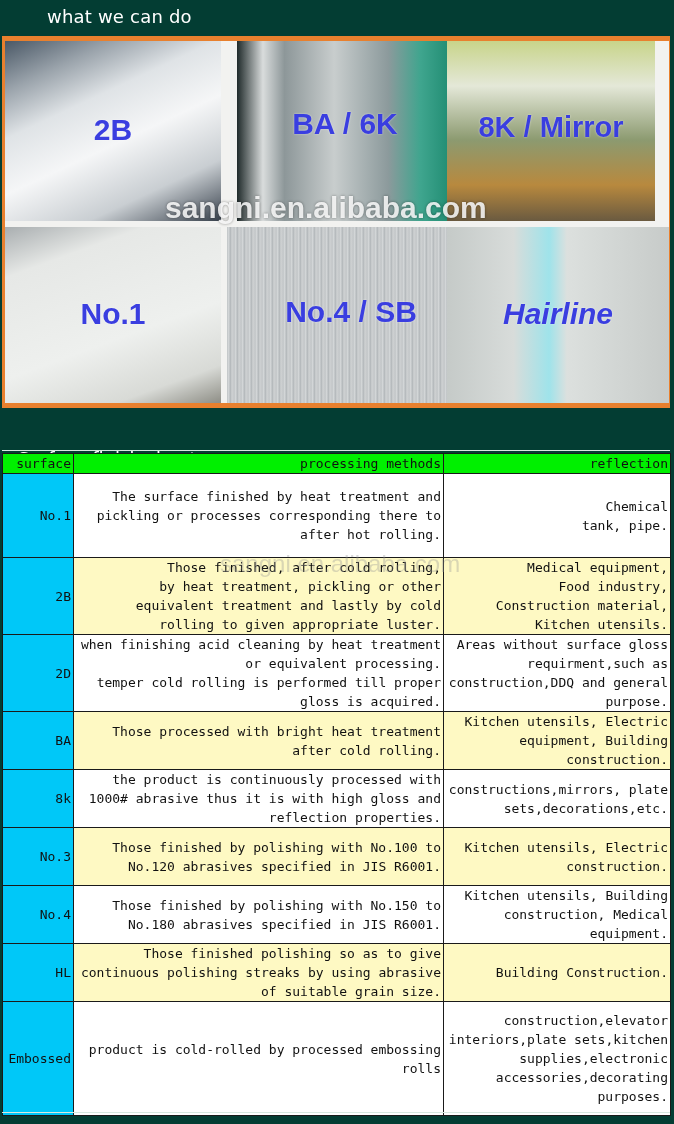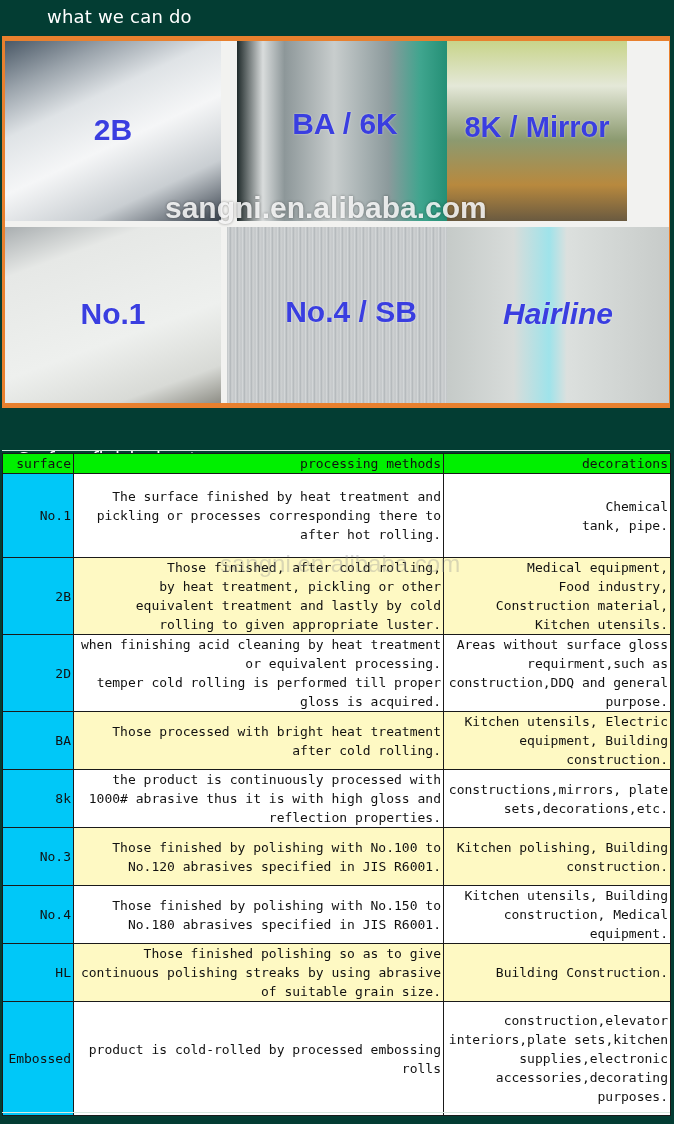--- a/index.html
+++ b/index.html
@@ -6,21 +6,21 @@
   body{width:674px;height:1124px;background:#033d33;position:relative;overflow:hidden;font-family:"DejaVu Sans",sans-serif;}
   .hdr{position:absolute;left:0;width:674px;background:#033d33;color:#fff;}
   .hdr1{top:0;height:36px;margin-left:32px;}
   .hdr1 span{position:absolute;left:15px;top:6px;font-size:18px;color:#ffffff;font-family:"DejaVu Sans",sans-serif;letter-spacing:0.2px;}
   .gallery{position:absolute;left:2px;top:36px;width:668px;height:372px;background:#e8802e;}
   .gallery-inner{position:absolute;left:3px;top:5px;width:664px;height:362px;background:#f2f2f0;}
   .tile{position:absolute;overflow:hidden;}
   .tile .lbl{position:absolute;left:0;right:0;text-align:center;font-family:"Liberation Sans",sans-serif;font-weight:bold;color:#3a3ee0;font-size:30px;text-shadow:0 0 2px rgba(255,255,255,0.6);}
   .t1{left:0;top:0;width:216px;height:180px;background:linear-gradient(155deg,#4a5866 0%,#9aa3ab 18%,#dfe3e6 35%,#f5f6f7 55%,#c9ced2 78%,#39424d 100%);}
   .t2{left:232px;top:0;width:216px;height:180px;background:linear-gradient(90deg,#1f2a2a 0%,#d9dcdc 12%,#8d9799 22%,#c8cdcd 45%,#8c9a9c 70%,#3fa58e 85%,#1e8a70 100%);}
-  .t3{left:442px;top:0;width:180px;height:180px;background:linear-gradient(180deg,#c8d48a 0%,#e4e8d8 25%,#8c9a70 55%,#b8893e 80%,#6a5a40 100%);}
+  .t3{left:442px;top:0;width:208px;height:180px;background:linear-gradient(180deg,#c8d48a 0%,#e4e8d8 25%,#8c9a70 55%,#b8893e 80%,#6a5a40 100%);}
   .t4{left:0;top:186px;width:216px;height:176px;background:linear-gradient(160deg,#a9aeb0 0%,#e6e8e6 20%,#eef0ee 60%,#d8dad6 85%,#8e8e86 100%);}
   .t5{left:222px;top:186px;width:248px;height:176px;background:repeating-linear-gradient(90deg,#bfc3c5 0px,#d9dcdd 2px,#aeb3b6 3px,#cfd2d3 5px,#c4c7c9 7px);}
   .t6{left:442px;top:186px;width:222px;height:176px;background:linear-gradient(90deg,#c5cac8 0%,#d8dcda 30%,#9fe3ea 46%,#dce0de 54%,#c7cbc9 100%);font-style:italic;}
   .watermark{position:absolute;left:160px;top:150px;font-family:"Liberation Sans",sans-serif;font-weight:bold;font-size:30px;color:rgba(255,255,255,0.85);text-shadow:0 0 3px rgba(0,0,0,0.4);}
   .hdr2{top:408px;height:42px;}
   .hdr2 span{position:absolute;left:18px;top:7px;font-size:18px;color:#fff;margin-top:33px;}
   .rule{position:absolute;left:2px;top:450px;width:668px;height:1px;background:#d8e8e0;}
   table{position:absolute;left:2px;top:453px;width:668px;border-collapse:collapse;font-family:"DejaVu Sans Mono",monospace;font-size:13px;color:#111;table-layout:fixed;}
   td,th{border:1px solid #1a1a1a;padding:0 2px;vertical-align:middle;line-height:19px;font-weight:normal;text-align:right;white-space:pre-wrap;}
   th{background:#00f000;height:18px;font-size:13px;}
@@ -69,21 +69,21 @@
 <table>
   <colgroup>
       <col style="width:71px">
       <col style="width:370px">
       <col style="width:227px">
     </colgroup>
   <thead>
     <tr>
       <th>surface</th>
       <th>processing methods</th>
-      <th>decorations</th>
+      <th>reflection</th>
     </tr>
   </thead>
   <tbody>
     <tr style="height:84px">
       <td class="surf">No.1</td>
       <td class="txt">The surface finished by heat treatment and pickling or processes corresponding there to after hot rolling.</td>
       <td class="txt">Chemical
 tank, pipe.</td>
     </tr>
     <tr class="alt" style="height:76px">
@@ -107,21 +107,21 @@
       <td class="txt">Kitchen utensils, Electric equipment, Building construction.</td>
     </tr>
     <tr style="height:57px">
       <td class="surf">8k</td>
       <td class="txt">the product is continuously processed with 1000# abrasive thus it is with high gloss and reflection properties.</td>
       <td class="txt">constructions,mirrors, plate sets,decorations,etc.</td>
     </tr>
     <tr class="alt" style="height:58px">
       <td class="surf">No.3</td>
       <td class="txt">Those finished by polishing with No.100 to No.120 abrasives specified in JIS R6001.</td>
-      <td class="txt">Kitchen polishing, Building construction.</td>
+      <td class="txt">Kitchen utensils, Electric construction.</td>
     </tr>
     <tr style="height:58px">
       <td class="surf">No.4</td>
       <td class="txt">Those finished by polishing with No.150 to No.180 abrasives specified in JIS R6001.</td>
       <td class="txt">Kitchen utensils, Building construction, Medical equipment.</td>
     </tr>
     <tr class="alt" style="height:57px">
       <td class="surf">HL</td>
       <td class="txt">Those finished polishing so as to give continuous polishing streaks by using abrasive of suitable grain size.</td>
       <td class="txt">Building Construction.</td>

